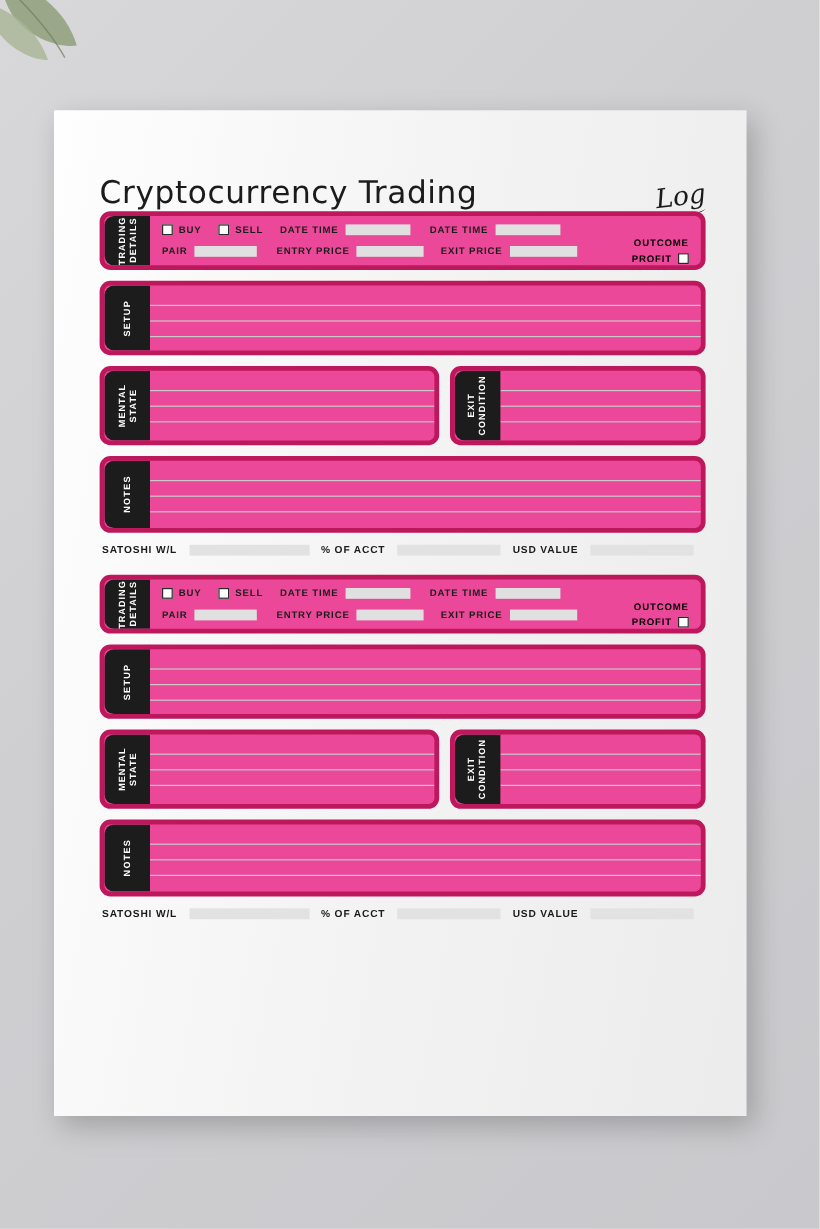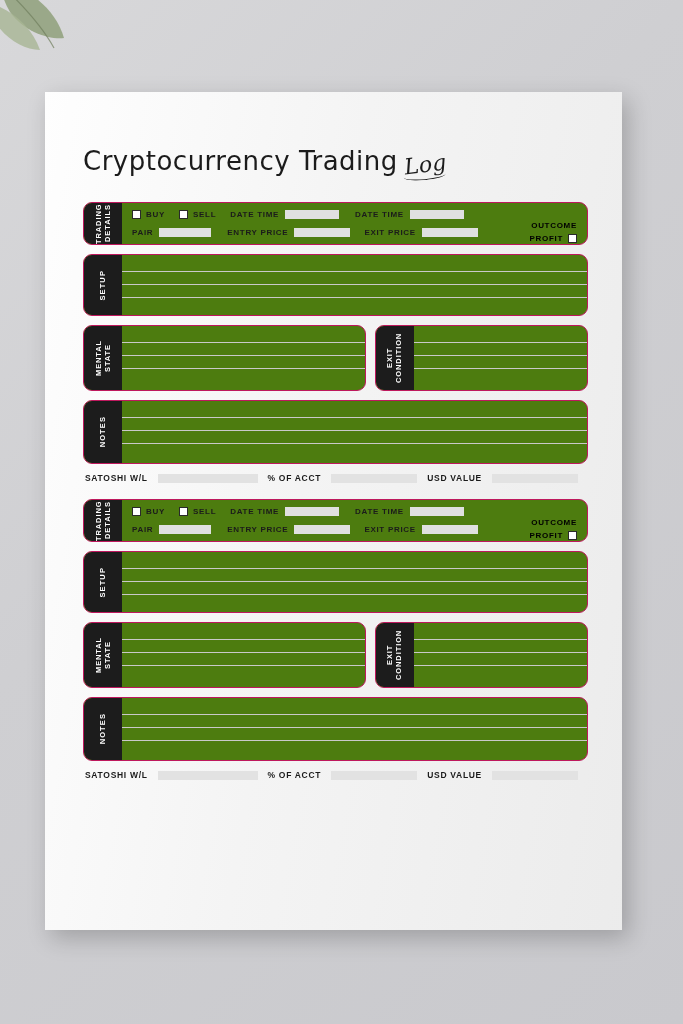--- a/index.html
+++ b/index.html
@@ -26,39 +26,39 @@
   .sheet:before{
     content:"";
     position:absolute; inset:0;
     background:linear-gradient(100deg, rgba(255,255,255,.9) 0%, rgba(244,244,244,.4) 45%, rgba(230,230,230,.6) 100%);
     pointer-events:none;
   }
 
   .page-inner { position:absolute; left:38px; top:30px; right:34px; bottom:20px; }
 
   
-  .title-row { display:flex; align-items:baseline; justify-content:flex-start; gap:6px; margin-top:24px; margin-bottom:26px; }
+  .title-row { display:flex; align-items:baseline; justify-content:space-between; gap:6px; margin-top:24px; }
   .title-main {
     font-family:"DejaVu Sans", sans-serif;
     font-size:26px; letter-spacing:.5px; color:#1b1b1b; font-weight:400;
   }
   .title-script {
     font-family:"DejaVu Serif", serif;
     font-style:italic; font-size:22px; color:#1b1b1b;
     transform: rotate(-7deg) translateY(2px);
     position:relative;
   }
   .title-script:after{
     content:""; position:absolute; left:-2px; bottom:-3px; width:42px; height:8px;
     border-bottom:1.2px solid #1b1b1b; border-radius:0 0 50% 50%;
     transform: rotate(2deg);
   }
 
   
-  .block { position:relative; border:1px solid #be185d; border-radius:9px; background:#4d7c0f; overflow:hidden; margin-bottom:9px; }
+  .block { position:relative; border:4px solid #be185d; border-radius:9px; background:#ec4899; overflow:hidden; margin-bottom:9px; }
   .tab {
     position:absolute; left:0; top:0; bottom:0; width:38px;
     background:#1c1c1c; color:#fff;
     display:flex; align-items:center; justify-content:center;
     border-radius:8px 0 0 8px;
   }
   .tab span {
     writing-mode: vertical-rl; transform: rotate(180deg);
     font-size:7.5px; letter-spacing:.9px; font-weight:bold; line-height:1.25;
     text-align:center;

